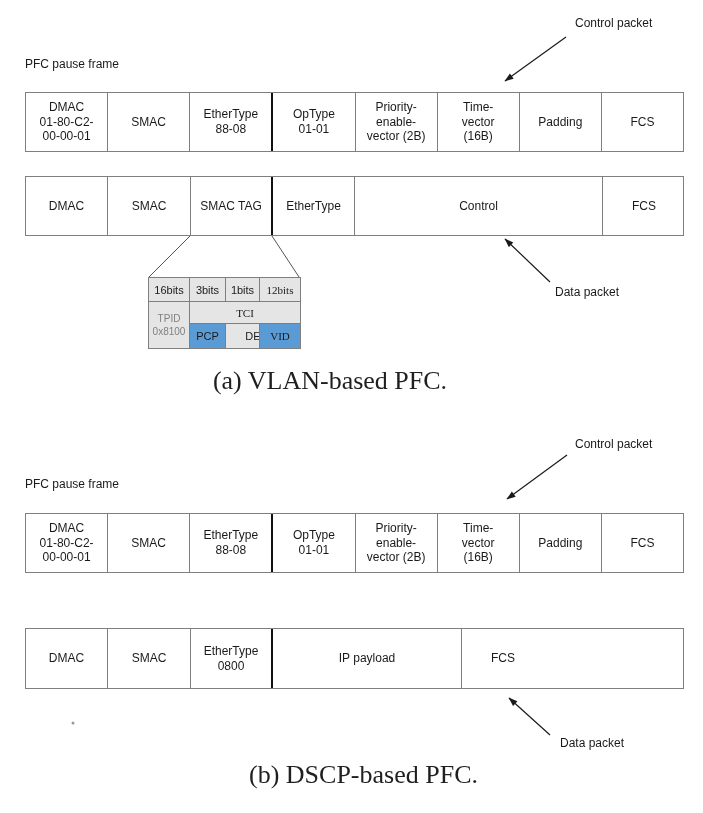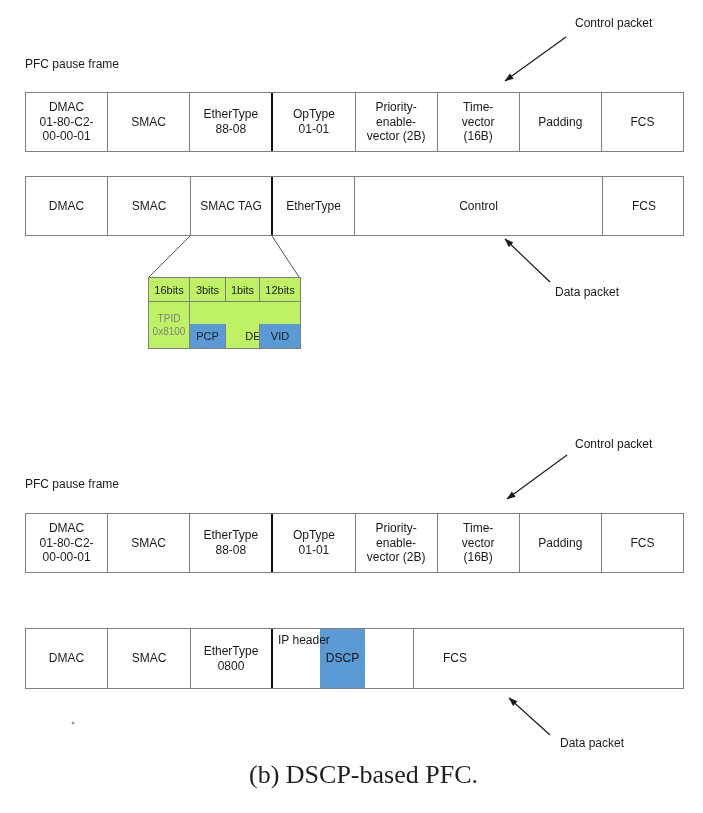--- a/index.html
+++ b/index.html
@@ -29,34 +29,34 @@
 
   .ctrl-frame-a { top:92px;  height:60px; }
   .data-frame-a { top:176px; height:60px; }
   .ctrl-frame-b { top:513px; height:60px; }
   .data-frame-b { top:628px; height:61px; }
 
   
   .vlan-detail {
     position:absolute; left:148px; top:277px; width:153px; height:72px;
     display:grid; grid-template-columns:41px 36px 34px 40px; grid-template-rows:24px 22px 24px;
-    border:1px solid #7f7f7f; background:#bef264; font-size:11px;
+    border:1px solid #7f7f7f; background:#e5e5e5; font-size:11px;
   }
   .vd-cell {
     display:flex; align-items:center; justify-content:center; text-align:center;
     border-right:1px solid #7f7f7f; border-bottom:1px solid #7f7f7f; overflow:hidden;
   }
   .c1{grid-column:1}.c2{grid-column:2}.c3{grid-column:3}.c4{grid-column:4}.r1{grid-row:1}
   .vd-tpid { grid-column:1; grid-row:2/4; color:#808080; font-size:10px; line-height:1.35;
              white-space:pre-line; border-bottom:none; }
   .vd-tci { grid-column:2/5; grid-row:2; }
   .vd-pcp { grid-column:2; grid-row:3; } .vd-dei { grid-column:3; grid-row:3;padding-left:24px; }
   .vd-vid { grid-column:4; grid-row:3; }
   .hl { background:#5b9bd5; }
-  .nbr { border-right:none; } .nbb { border-bottom:none; }
+  .nbr { border-right:none;font-family:Liberation Serif, serif; } .nbb { border-bottom:none; }
 
   
   .ip-region { position:relative; padding:0; }
   .ip-header-lbl { position:absolute; left:5px; top:4px; font-size:12px; z-index:2; white-space:nowrap; }
   .dscp-box {
     position:absolute; left:47px; top:0; width:45px; height:100%;
     background:#5b9bd5; display:flex; justify-content:center; align-items:flex-start;
     padding-top:22px; font-size:12px; color:#111; z-index:1;
   }
 
@@ -118,26 +118,28 @@
     <div class="cell w82">FCS</div>
   </div>
 
   <div class="vlan-detail">
     <div class="vd-cell c1 r1">16bits</div>
     <div class="vd-cell c2 r1">3bits</div>
     <div class="vd-cell c3 r1">1bits</div>
     <div class="vd-cell c4 r1 nbr">12bits</div>
     <div class="vd-cell vd-tpid">TPID
 0x8100</div>
+    <div class="vd-cell vd-tci nbr">TCI</div>
     <div class="vd-cell vd-pcp hl nbb">PCP</div>
     <div class="vd-cell vd-dei nbb">DEI</div>
     <div class="vd-cell vd-vid hl nbr nbb">VID</div>
   </div>
 
   <div class="lbl" style="left:555px; top:285px;">Data packet</div>
+  <div class="caption cap-a">(a) VLAN-based PFC.</div>
 
   <div class="lbl" style="left:575px; top:437px;">Control packet</div>
   <div class="lbl" style="left:25px; top:477px;">PFC pause frame</div>
 
   <div class="frame ctrl-frame-b">
     <div class="cell eq">DMAC
 01-80-C2-
 00-00-01</div>
     <div class="cell eq">SMAC</div>
     <div class="cell eq heavy">EtherType
@@ -152,23 +154,20 @@
 (16B)</div>
     <div class="cell eq">Padding</div>
     <div class="cell eq">FCS</div>
   </div>
 
   <div class="frame data-frame-b">
     <div class="cell w82">DMAC</div>
     <div class="cell w83">SMAC</div>
     <div class="cell w82 heavy">EtherType
 0800</div>
-    <div class="cell w141 ip-region">
-      <span class="ip-header-lbl">IP header</span>
-      <span class="dscp-box">DSCP</span>
-    </div>
+    <div class="cell w189">IP payload</div>
     <div class="cell w82">FCS</div>
   </div>
 
   <div class="lbl" style="left:560px; top:736px;">Data packet</div>
   <div class="caption cap-b">(b) DSCP-based PFC.</div>
 
 </div>
 
 </body></html>

